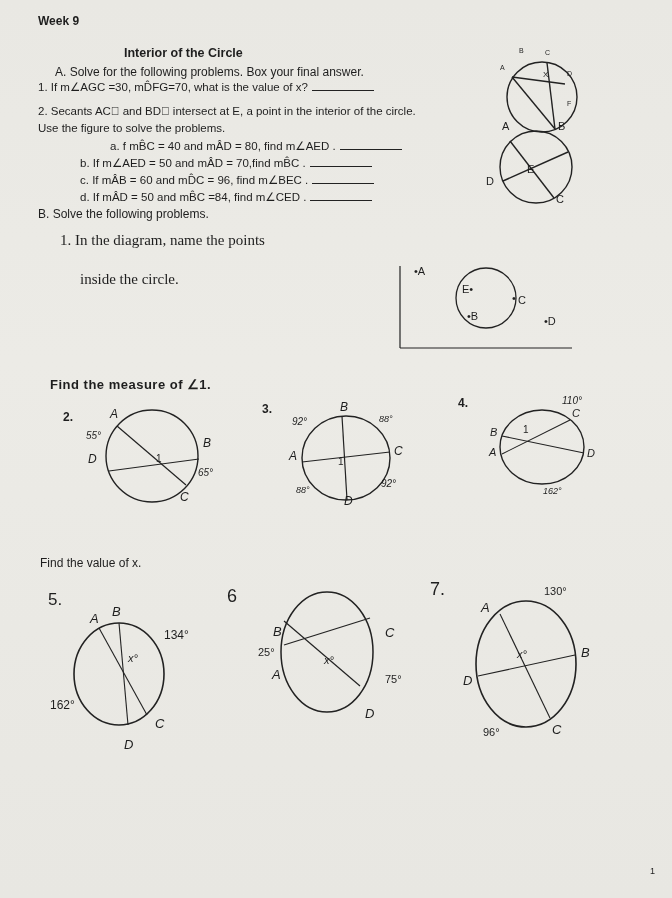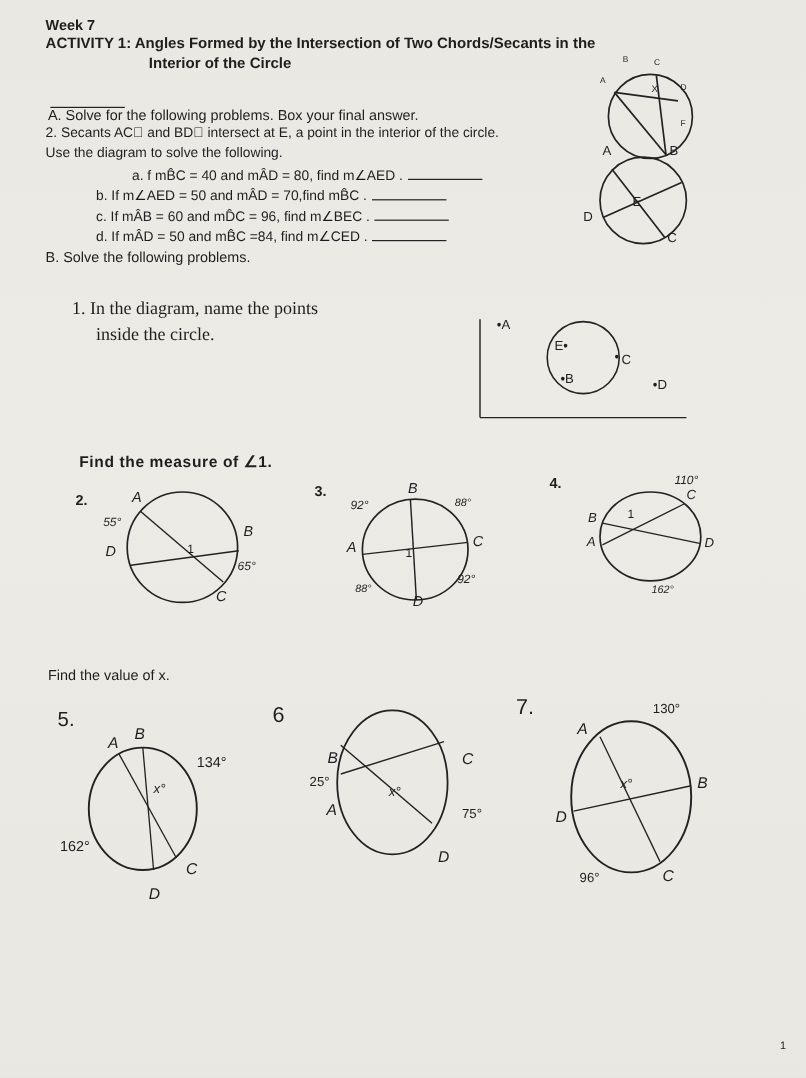--- a/index.html
+++ b/index.html
@@ -17,28 +17,27 @@
   .hand{position:absolute;font-size:11px;font-family:"Liberation Sans",sans-serif;font-style:italic;}
   .bold{font-weight:bold;}
   .pagenum{left:650px;top:866px;font-size:9px;}
   svg{position:absolute;overflow:visible;}
 </style>
 </head>
 <body>
 
 <div class="page">
 
-  <div class="abs week">Week 7</div>
-  <div class="abs title1">ACTIVITY 1: Angles Formed by the Intersection of Two Chords/Secants in the</div>
+  <div class="abs week">Week 9</div>
   <div class="abs title2">Interior of the Circle</div>
 
-  <div class="abs t" style="left:40px;top:65px;margin-top:24px;">A. Solve for the following problems. Box your final answer.</div>
-  <div class="abs sub" style="left:38px;top:80px;"><span class="blank"></span></div>
+  <div class="abs t" style="left:55px;top:65px;">A. Solve for the following problems. Box your final answer.</div>
+  <div class="abs sub" style="left:38px;top:80px;"><span>1. If m∠AGC =30, mD̂FG=70, what is the value of x?</span><span class="blank"></span></div>
   <div class="abs sub" style="left:38px;top:105px;">2. Secants AC⃖ and BD⃖ intersect at E, a point in the interior of the circle.</div>
-  <div class="abs sub" style="left:38px;top:122px;">Use the diagram to solve the following.</div>
+  <div class="abs sub" style="left:38px;top:122px;">Use the figure to solve the problems.</div>
 
   <div class="abs sub" style="left:80px;top:139px;margin-left:30px;"><span>a. f mB̂C = 40 and mÂD = 80, find m∠AED .</span><span class="blank"></span></div>
   <div class="abs sub" style="left:80px;top:156px;"><span>b. If m∠AED = 50 and mÂD = 70,find mB̂C .</span><span class="blank"></span></div>
   <div class="abs sub" style="left:80px;top:173px;"><span>c. If mÂB = 60 and mD̂C = 96, find m∠BEC .</span><span class="blank"></span></div>
   <div class="abs sub" style="left:80px;top:190px;"><span>d. If mÂD = 50 and mB̂C =84, find m∠CED .</span><span class="blank"></span></div>
 
   <div class="abs t" style="left:38px;top:207px;">B. Solve the following problems.</div>
 
   <svg style="left:490px;top:55px;" width="100" height="90">
     <circle cx="52" cy="42" r="35" fill="none" stroke="#222" stroke-width="1.4"></circle>
@@ -57,36 +56,36 @@
     <circle cx="46" cy="42" r="36" fill="none" stroke="#222" stroke-width="1.4"></circle>
     <line x1="20" y1="16" x2="64" y2="73" stroke="#222" stroke-width="1.4"></line>
     <line x1="13" y1="56" x2="78" y2="27" stroke="#222" stroke-width="1.4"></line>
   </svg>
   <span class="lbl" style="left:502px;top:120px;">A</span>
   <span class="lbl" style="left:558px;top:120px;">B</span>
   <span class="lbl" style="left:527px;top:163px;">E</span>
   <span class="lbl" style="left:486px;top:175px;">D</span>
   <span class="lbl" style="left:556px;top:193px;">C</span>
 
-  <div class="abs serif" style="left:60px;top:250px;font-size:15px;">1. In the diagram, name the points</div>
+  <div class="abs serif" style="left:60px;top:232px;font-size:15px;">1. In the diagram, name the points</div>
   <div class="abs serif" style="left:80px;top:271px;font-size:15px;">inside the circle.</div>
 
   <svg style="left:396px;top:260px;" width="180" height="95">
     <line x1="4" y1="6" x2="4" y2="88" stroke="#222" stroke-width="1.2"></line>
     <line x1="4" y1="88" x2="176" y2="88" stroke="#222" stroke-width="1.2"></line>
     <circle cx="90" cy="38" r="30" fill="none" stroke="#222" stroke-width="1.3"></circle>
   </svg>
   <span class="lbl" style="left:414px;top:265px;font-size:11px;">•A</span>
   <span class="lbl" style="left:462px;top:283px;font-size:11px;">E•</span>
   <span class="lbl" style="left:512px;top:292px;font-size:11px;">•</span>
   <span class="lbl" style="left:518px;top:294px;font-size:11px;">C</span>
   <span class="lbl" style="left:467px;top:310px;font-size:11px;">•B</span>
   <span class="lbl" style="left:544px;top:315px;font-size:11px;">•D</span>
 
-  <div class="abs bold" style="left:66px;top:377px;font-size:13px;letter-spacing:0.5px;">Find the measure of ∠1.</div>
+  <div class="abs bold" style="left:50px;top:377px;font-size:13px;letter-spacing:0.5px;">Find the measure of ∠1.</div>
 
   <span class="lbl bold" style="left:63px;top:410px;font-size:12px;">2.</span>
   <svg style="left:100px;top:410px;" width="110" height="90">
     <circle cx="52" cy="46" r="46" fill="none" stroke="#222" stroke-width="1.4"></circle>
     <line x1="17" y1="16" x2="86" y2="75" stroke="#222" stroke-width="1.2"></line>
     <line x1="9" y1="61" x2="99" y2="49" stroke="#222" stroke-width="1.2"></line>
   </svg>
   <span class="lbl" style="left:110px;top:407px;font-size:12px;font-style:italic;">A</span>
   <span class="lbl" style="left:203px;top:436px;font-size:12px;font-style:italic;">B</span>
   <span class="lbl" style="left:180px;top:490px;font-size:12px;font-style:italic;">C</span>

